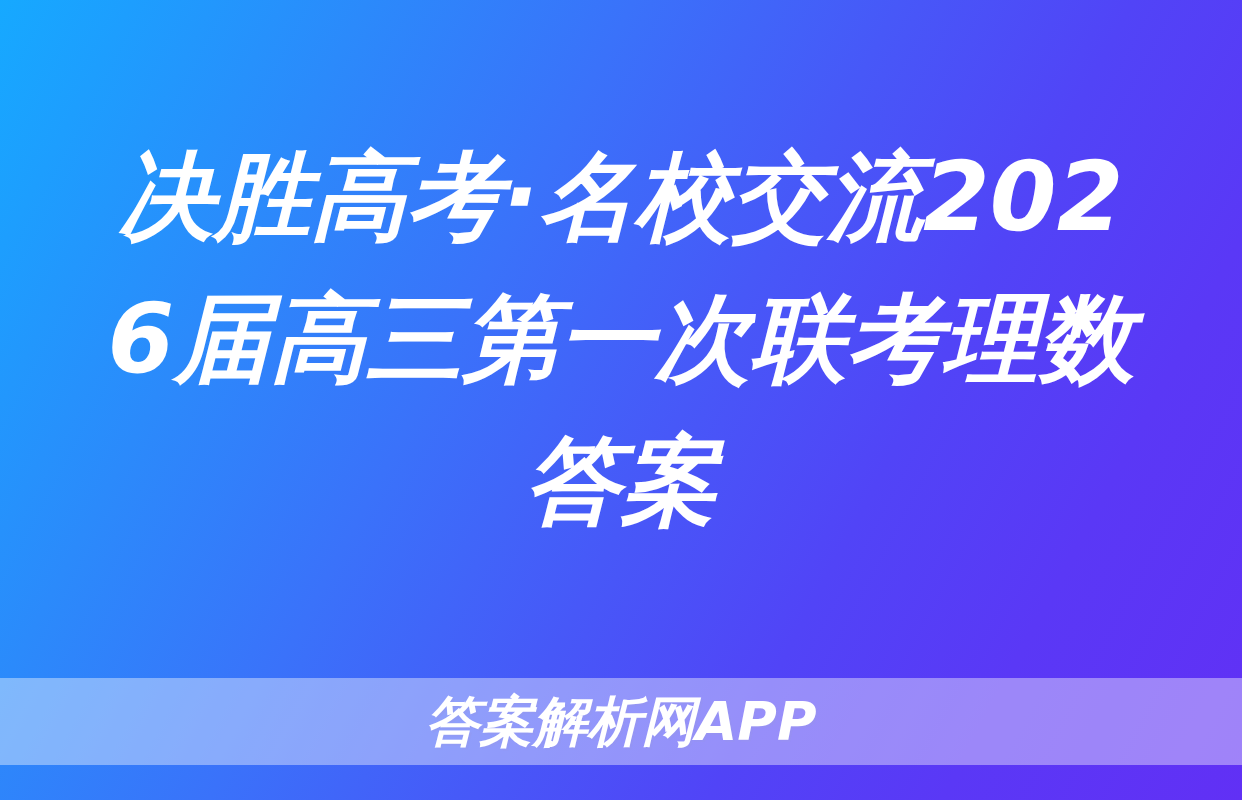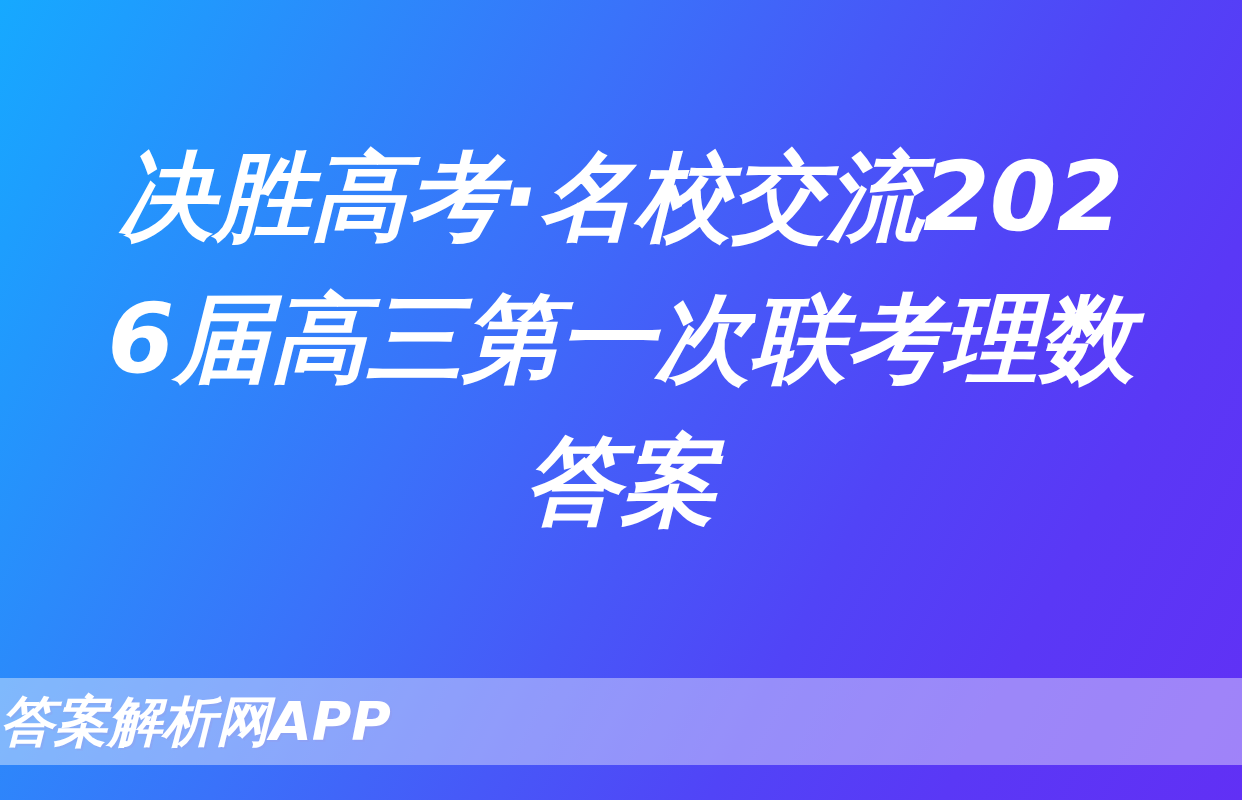--- a/index.html
+++ b/index.html
@@ -66,20 +66,21 @@
   
   .watermark-band {
     position: absolute;
     left: 0;
     right: 0;
     top: 678px;
     height: 87px;
     background: rgba(255, 255, 255, 0.40);
     display: flex;
     align-items: center;
+    justify-content: center;
     z-index: 3;
   }
 
   .watermark-text {
     margin: 0;
     color: #ffffff;
     font-family: "DejaVu Sans", "Liberation Sans", sans-serif;
     font-size: 54px;
     line-height: 54px;
     font-weight: 700;

